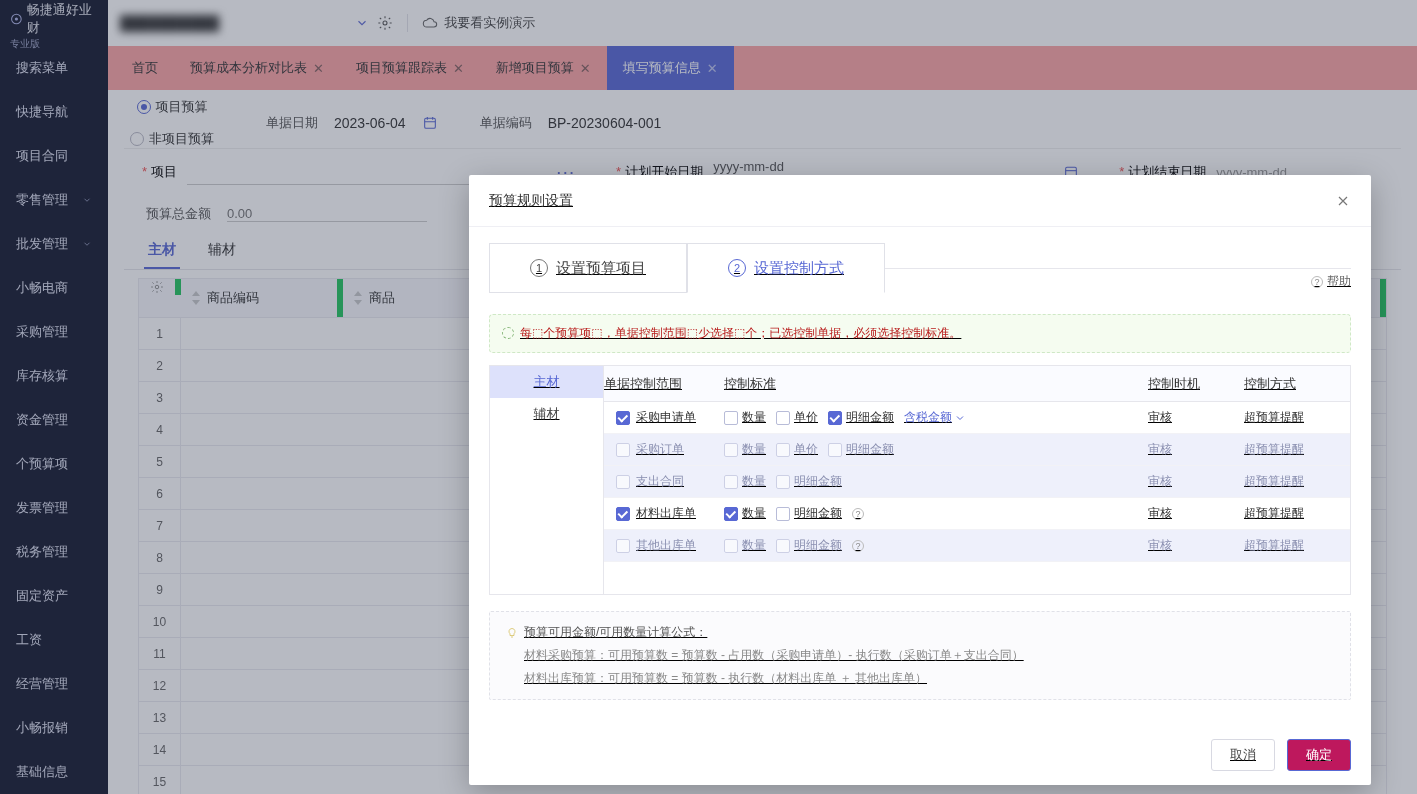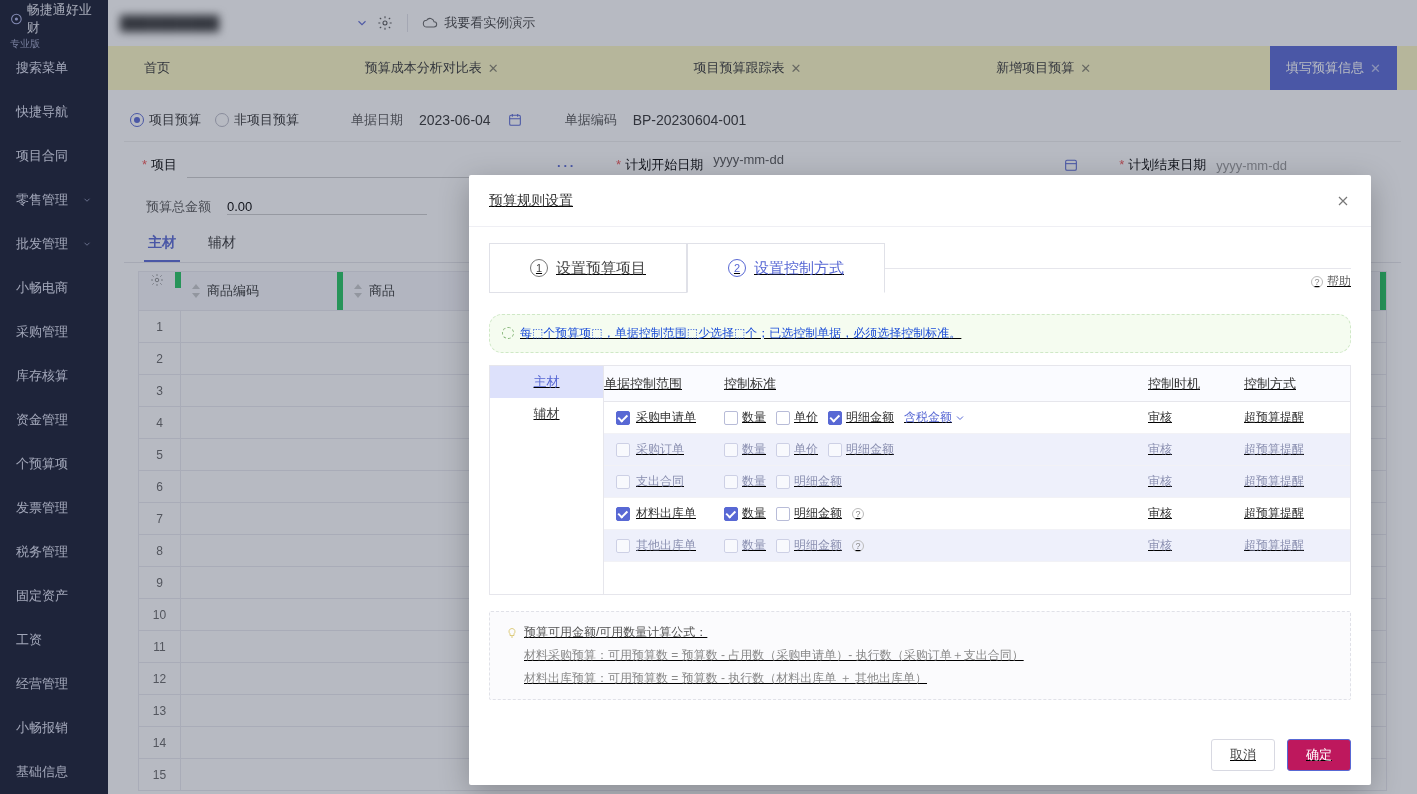--- a/index.html
+++ b/index.html
@@ -19,29 +19,29 @@
 .main { position: absolute; left: 108px; top: 0; right: 0; bottom: 0; background: #fff; }
 .topbar { height: 46px; display: flex; align-items: center; padding: 0 12px; gap: 8px; background: #fff; border-bottom: 1px solid transparent; }
 .company { font-size: 14px; color: #333; filter: blur(4px); user-select:none;}
 .dd { width: 14px; height: 14px; color:#626dd4;}
 .gear { width: 16px; height: 16px; color:#555;}
 .divider { width: 1px; height: 18px; background: #e2e2e8; margin: 0 6px; }
 .demo-link { display: flex; align-items: center; gap: 6px; font-size: 13px; color: #444; cursor: pointer; }
 .cloud-svg { width: 16px; height: 16px; }
 
 
-.tabs { height: 44px; display: flex; align-items: stretch; padding: 0 20px; background: #fef9c3; justify-content: space-between; }
+.tabs { height: 44px; display: flex; align-items: stretch; padding: 0 8px; background: #fca5a5; }
 .tab { display: flex; align-items: center; padding: 0 16px; font-size: 13px; color: #333; cursor: pointer; gap: 6px; }
 .tab.active { background: #5868d4; color: #fff; }
 .tab .x { font-size: 13px; opacity: .6; }
 
 
 .content { padding: 8px 16px; }
 .form-row { display: flex; align-items: center; gap: 16px; min-height: 44px; border-bottom: 1px solid #eee; margin-bottom:0; }
-.radio-group { display: flex; align-items: center; gap: 14px; padding-left: 6px;}
+.radio-group { display: flex; align-items: center; gap: 14px; padding-left: 6px; flex-direction: column;}
 .radio { display: inline-flex; align-items: center; gap: 5px; font-size: 13px; color: #333; cursor:pointer;}
 .radio .dot { width: 14px; height: 14px; border-radius: 50%; border: 1px solid #b9b9c4; display:inline-block; position:relative;}
 .radio.on .dot { border-color: #5868d4; }
 .radio.on .dot::after { content:""; position:absolute; inset:3px; border-radius:50%; background:#5868d4;}
 .lbl { font-size: 13px; color: #555; }
 .val { font-size: 14px; color: #333; }
 .date-ico { width:16px;height:16px; color:#5868d4;}
 .req { color: #e55; margin-right:4px;}
 .row2 { display: flex; align-items:center; gap:40px; padding: 10px 0 12px 18px; }
 .field { display:flex; align-items:center; gap:10px; font-size:13px; }
@@ -73,21 +73,21 @@
 .x-ico { width:16px;height:16px; color:#777; cursor:pointer;}
 .m-body { padding:16px 20px 0; flex:1; display:flex; flex-direction:column; min-height:0;}
 .step-tabs { display:flex; gap:0; justify-content:center; align-items:center; }
 .step-tab { border:1px solid #e0e1e8; height:50px; width:198px; display:flex; align-items:center; justify-content:center; gap:8px; font-size:15px; color:#444; cursor:pointer; background:#fff;}
 .step-tab .num { width:18px;height:18px;border-radius:50%;border:1px solid #777; display:inline-flex;align-items:center;justify-content:center; font-size:11px;}
 .step-tab.active { color:#5868d4; border-bottom-color:#fff; position:relative; z-index:2;}
 .step-tab.active .num { border-color:#5868d4;}
 .step-divider { flex:1; height:1px; background:#e6e6ec; }
 .help { display:flex;align-items:center;gap:4px;font-size:12px;color:#666; margin-left:auto; cursor:pointer; position:relative; top:-12px;}
 .help-row{display:flex; justify-content:flex-end; margin-top:-8px;}
-.hint { margin-top:12px; padding:10px 12px; border:1px dashed #cfe8c6; background:#f5fcf0; font-size:12px; color:#1d4ed8; border-radius:13px;}
+.hint { margin-top:12px; padding:10px 12px; border:1px dashed #cfe8c6; background:#f5fcf0; font-size:12px; color:#b91c1c; border-radius:4px;}
 .hint-ico { display:inline-block; width:12px;height:12px; border:1px dashed #8ab97d; border-radius:50%; margin-right:6px; vertical-align:-2px;}
 
 .cfg-wrap { display:flex; border:1px solid #e6e6ec; margin-top:12px; height:230px;}
 .cfg-left { width:114px; border-right:1px solid #e6e6ec; }
 .cfg-li { height:32px; display:flex;align-items:center;justify-content:center; font-size:13px; color:#444; cursor:pointer;}
 .cfg-li.active { background:#dde1fb; color:#5868d4;}
 .cfg-right { flex:1; display:flex; flex-direction:column;}
 .cfg-head { display:flex; height:36px; align-items:center; border-bottom:1px solid #e6e6ec; font-size:13px; color:#333; font-weight:500; background:#fafbff;}
 .cfg-head .c1{ width:110px; padding-left:0;}
 .cfg-head .c2{ flex:1; padding-left:10px;}
@@ -272,21 +272,21 @@
           </svg>
       </div>
       <div class="field">
         <span><span class="req">*</span><span>计划结束日期</span></span>
         <div style="min-width:40px;font-size:13px;color:#999">yyyy-mm-dd</div>
       </div>
     </div>
 
     <div class="tot-row">
       <span class="lbl">预算总金额</span>
-      <span style="color:#000000;font-size:13px;border-bottom:1px solid #ccc;min-width:200px">0.00</span>
+      <span style="color:#737373;font-size:13px;border-bottom:1px solid #ccc;min-width:200px">0.00</span>
     </div>
 
     <div class="subtabs">
       <div class="subtab active">主材</div>
       <div class="subtab">辅材</div>
     </div>
 
     <div class="tbl-head">
       <div class="th gear">
         <svg width="14" height="14" viewBox="0 0 24 24">

